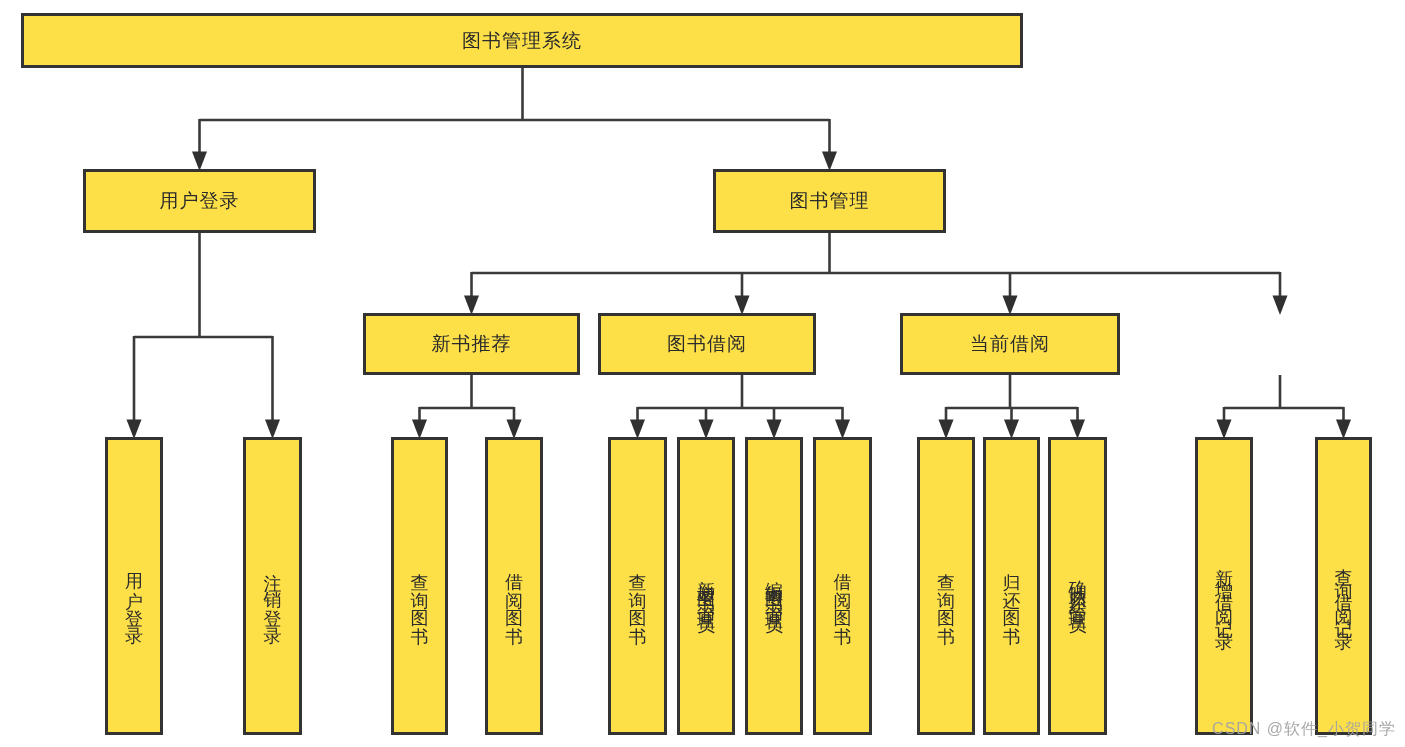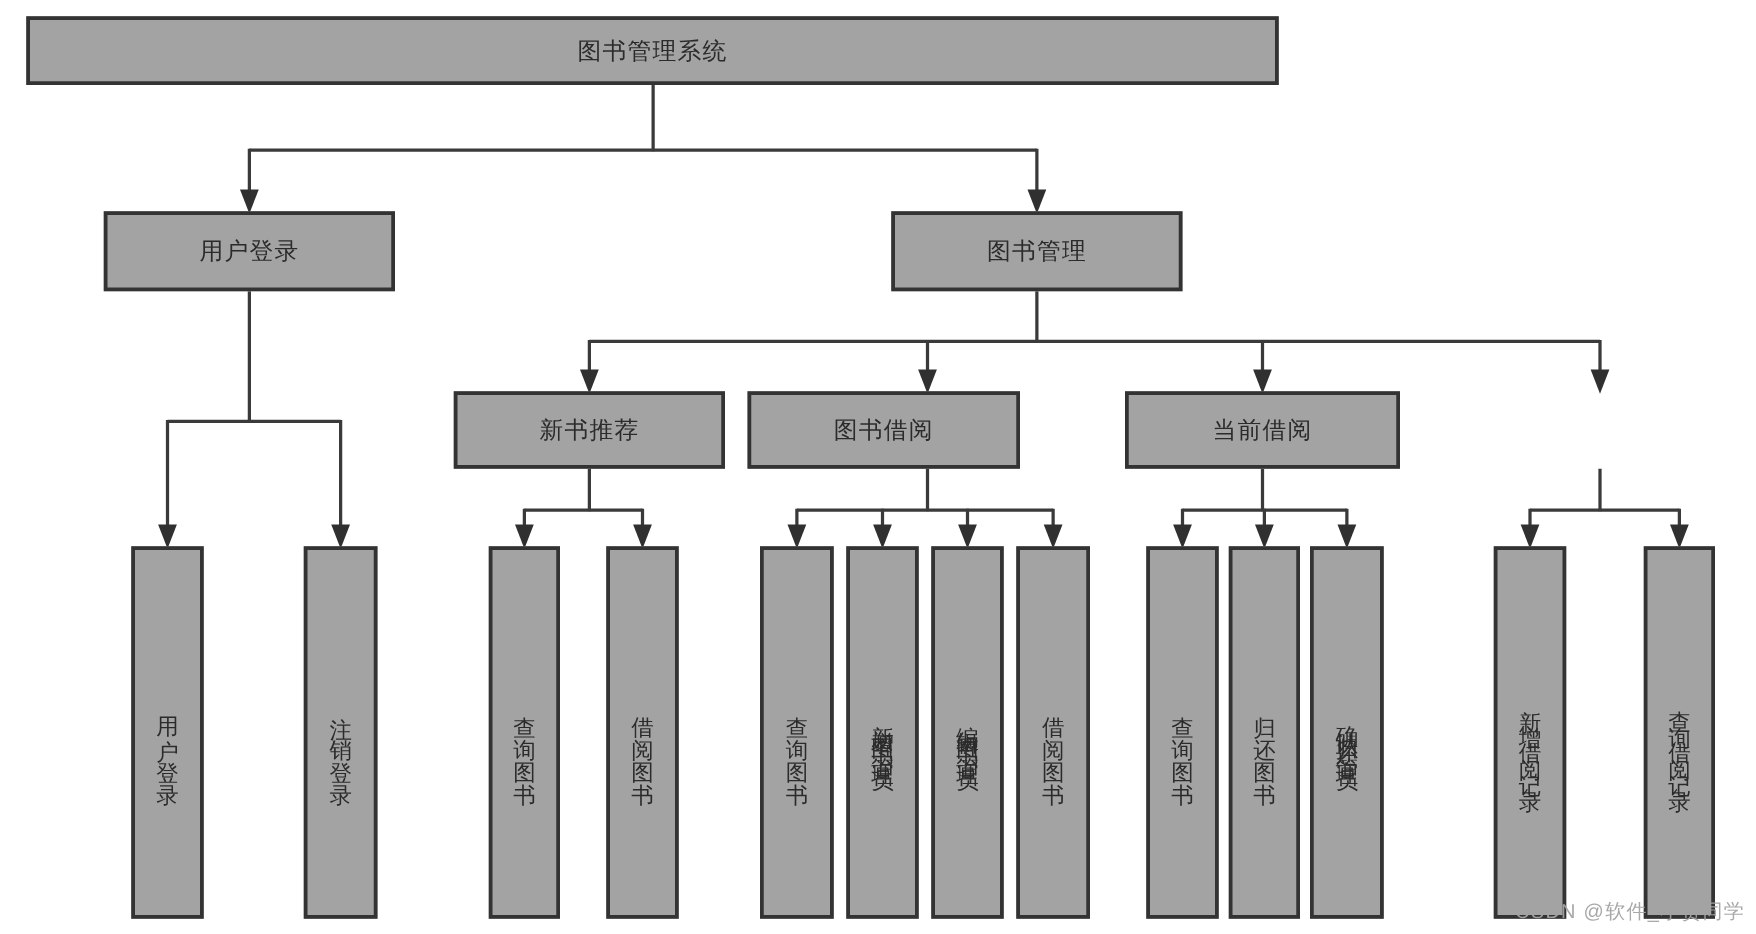--- a/index.html
+++ b/index.html
@@ -8,21 +8,21 @@
     width: 1405px; height: 747px;
     position: relative;
     overflow: hidden;
     font-family: "Liberation Sans", "DejaVu Sans", sans-serif;
     color: #2b2b2b;
   }
   .canvas { position: absolute; left: 0; top: 0; width: 1405px; height: 747px; }
   svg.wires { position: absolute; left: 0; top: 0; width: 1405px; height: 747px; }
   .node {
     position: absolute;
-    background: #a3a3a3;
+    background: #fde047;
     border: 3px solid #333333;
     display: flex;
     align-items: center;
     justify-content: center;
   }
   .hnode { font-size: 19px; letter-spacing: 1px; }
   .vnode { font-size: 18px; }
   .vnode .vtext {
     writing-mode: vertical-rl;
     text-orientation: mixed;

